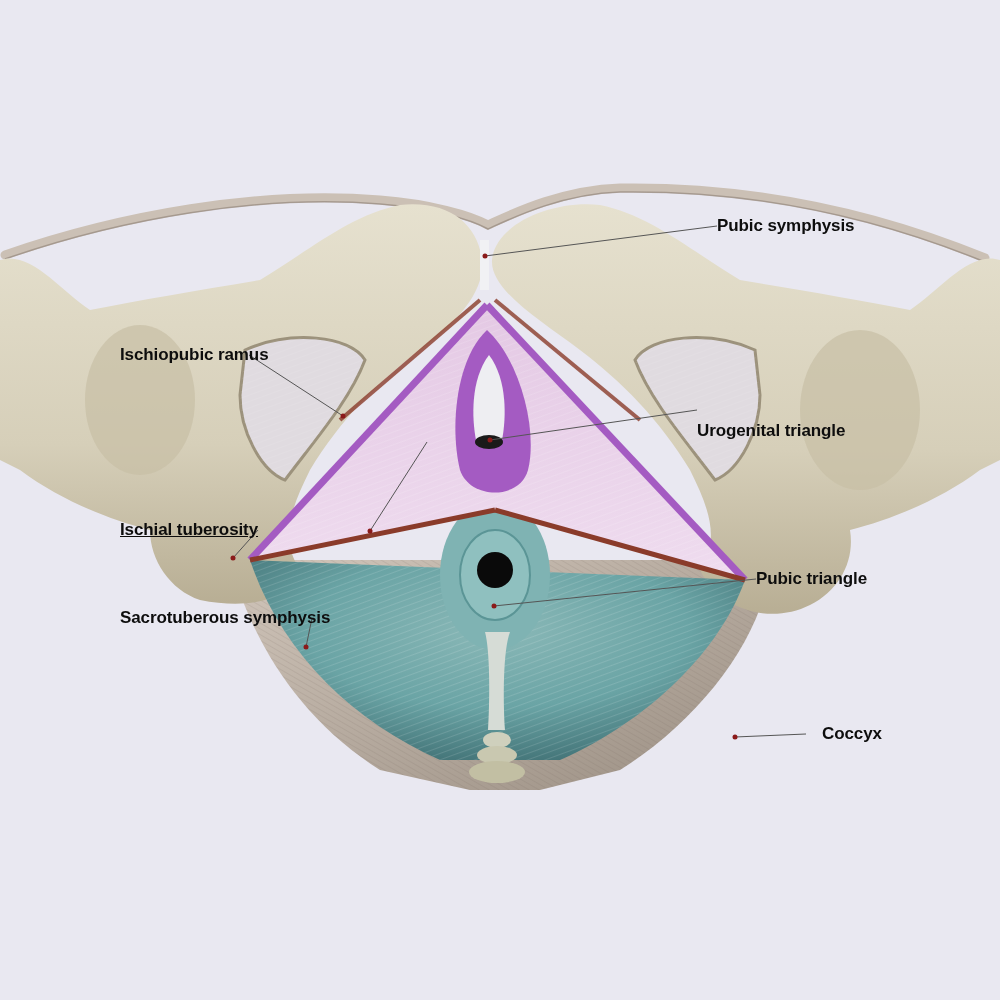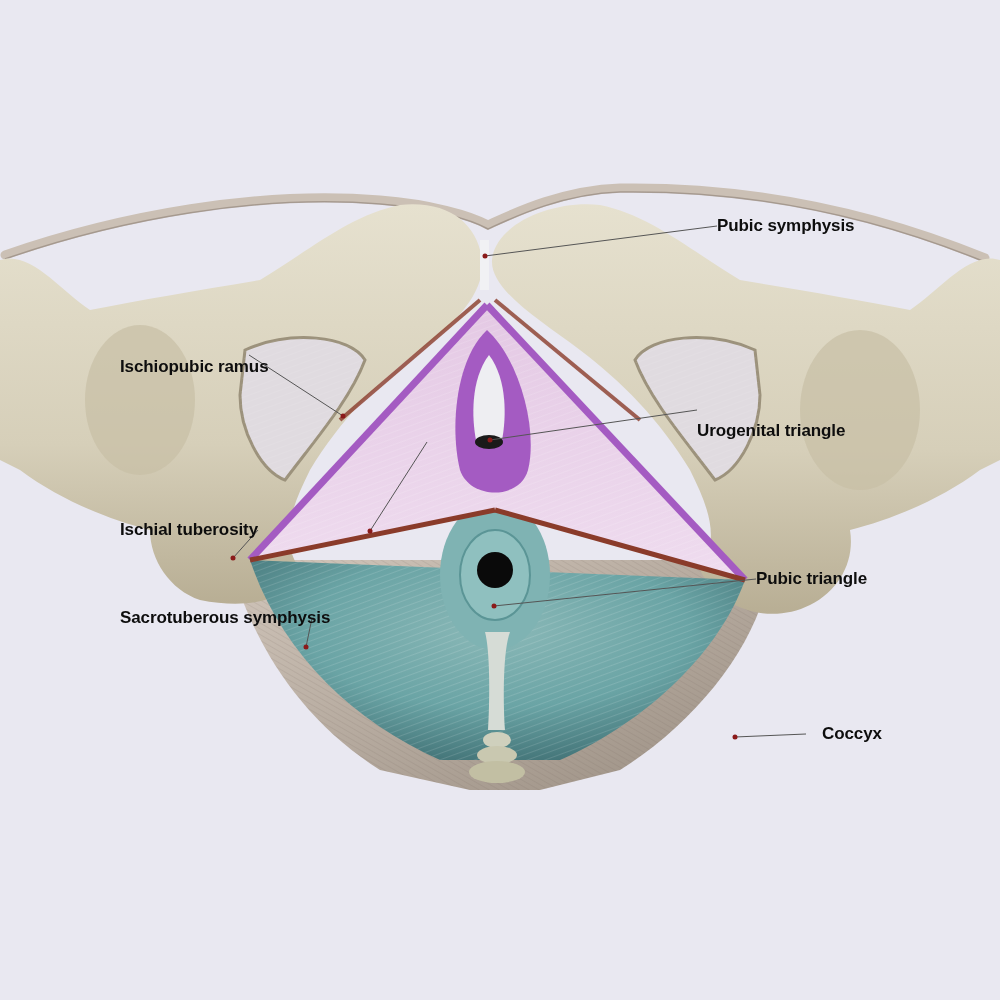--- a/index.html
+++ b/index.html
@@ -128,19 +128,19 @@
         <circle cx="494" cy="606" r="2.5" fill="#8b1a1a"></circle>
         <line x1="312" y1="618" x2="306" y2="647" stroke="#555555" stroke-width="1"></line>
         <circle cx="306" cy="647" r="2.5" fill="#8b1a1a"></circle>
         <line x1="806" y1="734" x2="735" y2="737" stroke="#555555" stroke-width="1"></line>
         <circle cx="735" cy="737" r="2.5" fill="#8b1a1a"></circle>
       </g>
   </svg>
 
   
   <div class="label" style="left:717px;top:216px;">Pubic symphysis</div>
-  <div class="label" style="left:120px;top:345px;margin-top:12px;">Ischiopubic ramus</div>
+  <div class="label" style="left:120px;top:345px;">Ischiopubic ramus</div>
   <div class="label" style="left:697px;top:421px;">Urogenital triangle</div>
-  <div class="label" style="left:120px;top:520px;">Ischial tuberosity</div>
+  <div class="label" style="left:120px;top:520px;text-decoration:underline;">Ischial tuberosity</div>
   <div class="label" style="left:756px;top:569px;">Pubic triangle</div>
   <div class="label" style="left:120px;top:608px;">Sacrotuberous symphysis</div>
   <div class="label" style="left:822px;top:724px;">Coccyx</div>
 </div>
 
 </body></html>

